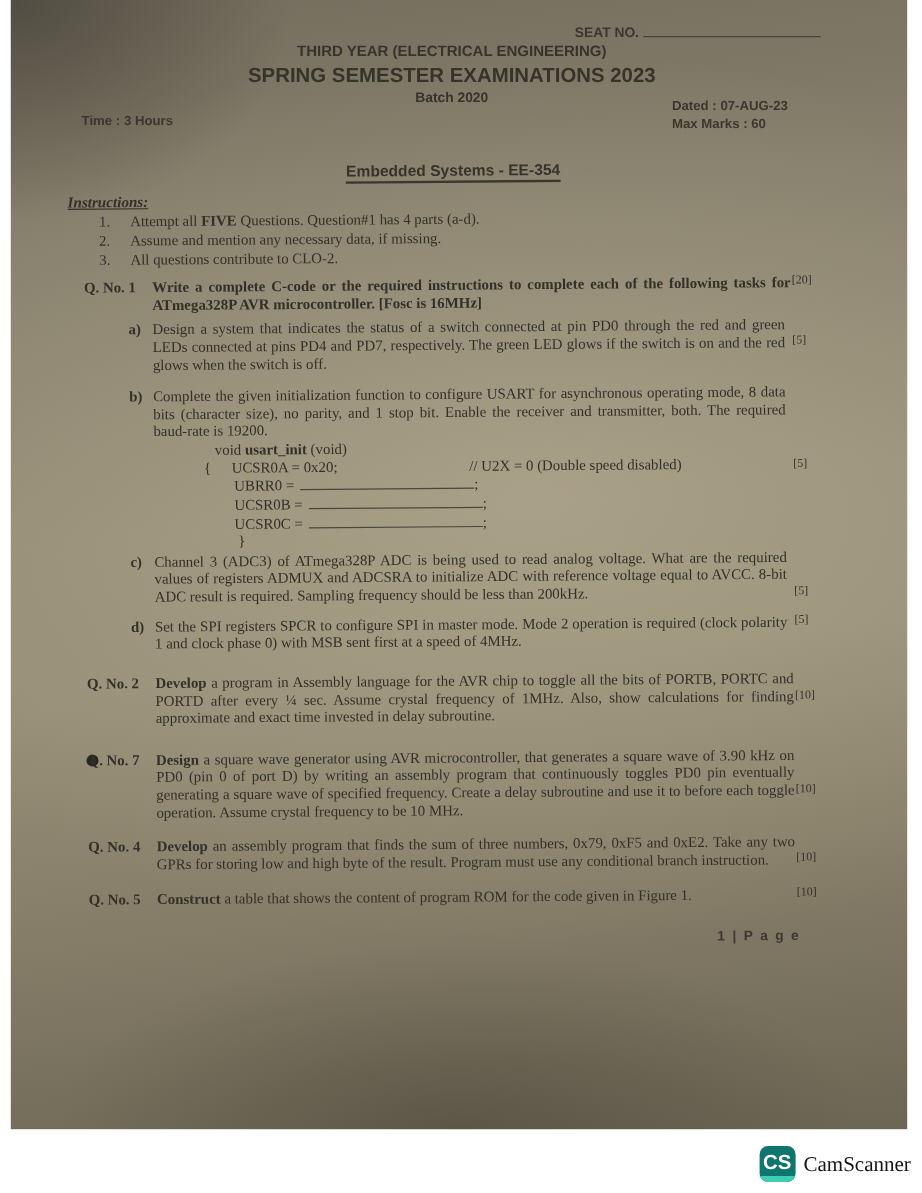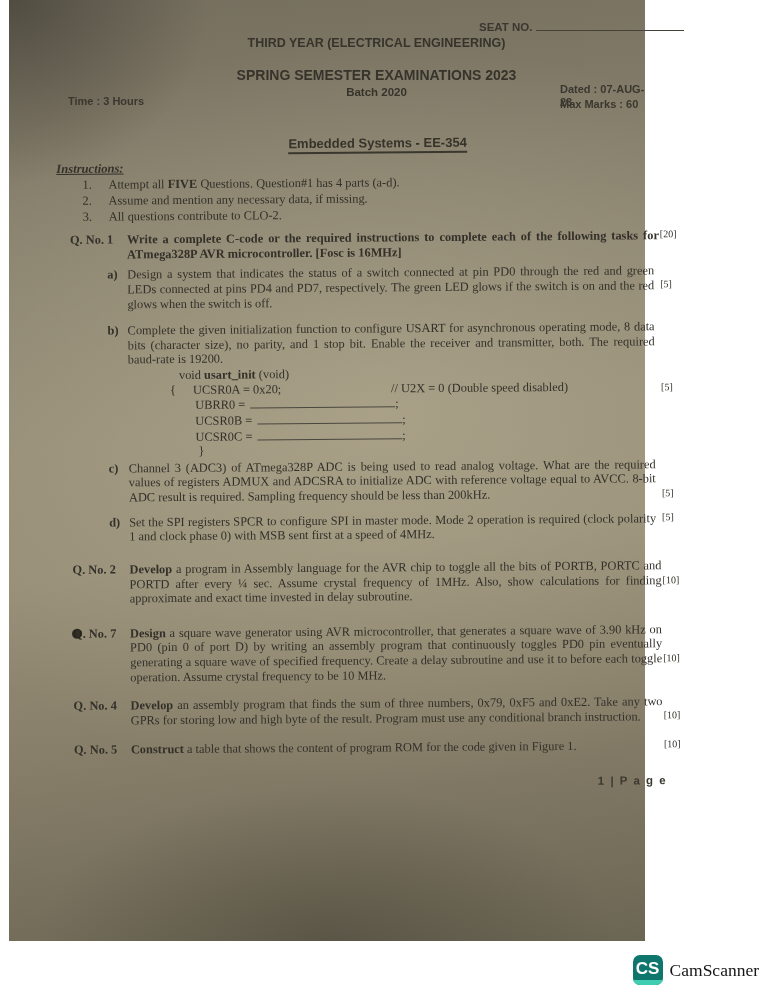--- a/index.html
+++ b/index.html
@@ -2,36 +2,36 @@
 <html><head>
 <meta charset="utf-8">
 <style>
   html,body{margin:0;padding:0;}
   body{
     width:768px;height:994px;position:relative;background:#ffffff;overflow:hidden;
     font-family:"Liberation Serif","DejaVu Serif",serif;
   }
   
   .page{
-    position:absolute;left:9px;top:0;width:636px;height:941px;
+    position:absolute;left:9px;top:0;width:747px;height:941px;
     background:
       radial-gradient(45% 28% at 0% 0%, rgba(32,30,26,0.42), rgba(32,30,26,0) 70%),
       radial-gradient(60% 22% at 50% 100%, rgba(42,40,32,0.30), rgba(42,40,32,0) 75%),
       radial-gradient(120% 55% at 58% 44%, rgba(189,180,152,0.50), rgba(189,180,152,0) 72%),
       linear-gradient(174deg,#746e5e 0%,#857e6b 20%,#948c76 45%,#958d76 58%,#887f6a 75%,#716b58 95%,#6b6554 100%);
     color:#33302a;
   }
   .page *{line-height:1.18;}
   
   .seat-row{position:absolute;top:20px;left:470px;width:260px;font-family:"Liberation Sans",sans-serif;font-weight:bold;font-size:11.5px;color:#3a372f;}
   .seat-line{display:inline-block;width:148px;border-bottom:1.6px solid #45423a;height:10px;margin-left:4px;}
   .hdr-center{position:absolute;top:33px;left:0;width:735px;text-align:center;font-family:"Liberation Sans",sans-serif;font-weight:bold;color:#36332b;}
   .hdr-line1{font-size:13.5px;letter-spacing:0.2px;}
   .hdr-line2{font-size:12.5px;margin-top:3px;}
-  .hdr-line3{font-size:14px;margin-top:16px;}
+  .hdr-line3{font-size:17px;margin-top:2px;}
   .hdr-line4{font-size:11.5px;margin-top:3px;}
   .meta{position:absolute;font-family:"Liberation Sans",sans-serif;font-weight:bold;font-size:11px;color:#3a372f;}
   .dated{top:83px;left:551px;}
   .time{top:95px;left:59px;}
   .maxmarks{top:98px;left:551px;}
   
   .content{position:absolute;left:0;top:0;width:747px;transform:rotate(-0.45deg);transform-origin:40% 0;}
   .course-title{margin-top:134px;text-align:center;transform:translateX(-6px);}
   .course-title span{font-family:"Liberation Sans",sans-serif;font-weight:bold;font-size:13px;border-bottom:2px solid #3a372e;padding-bottom:1px;color:#36332b;}
   .instructions{margin:7px 0 0 46px;font-size:12.4px;}

